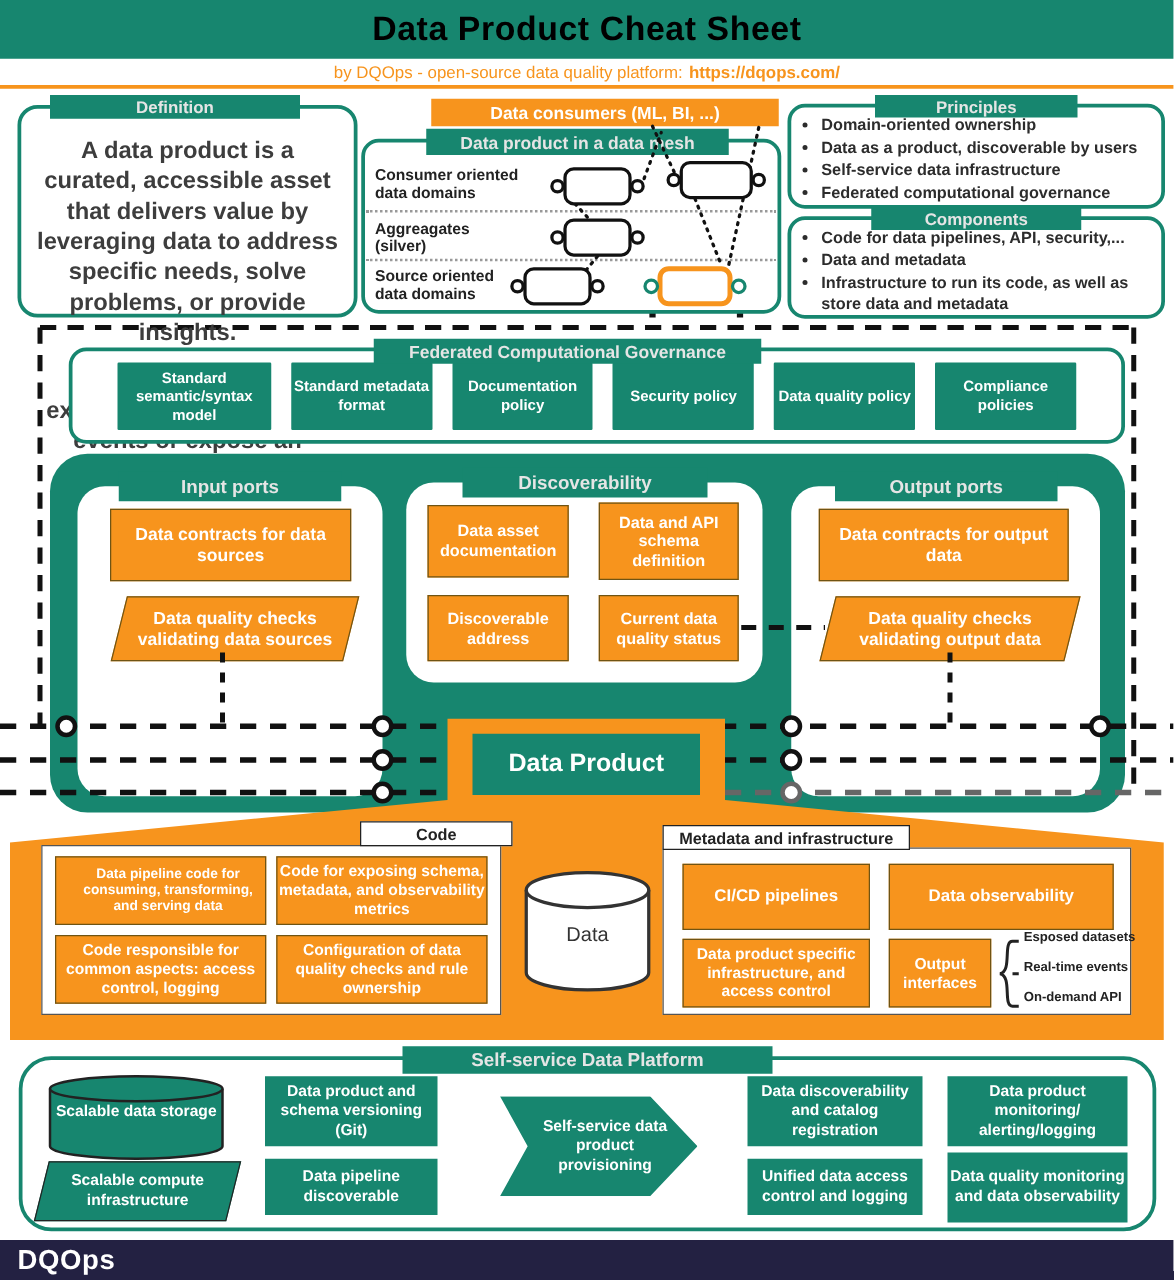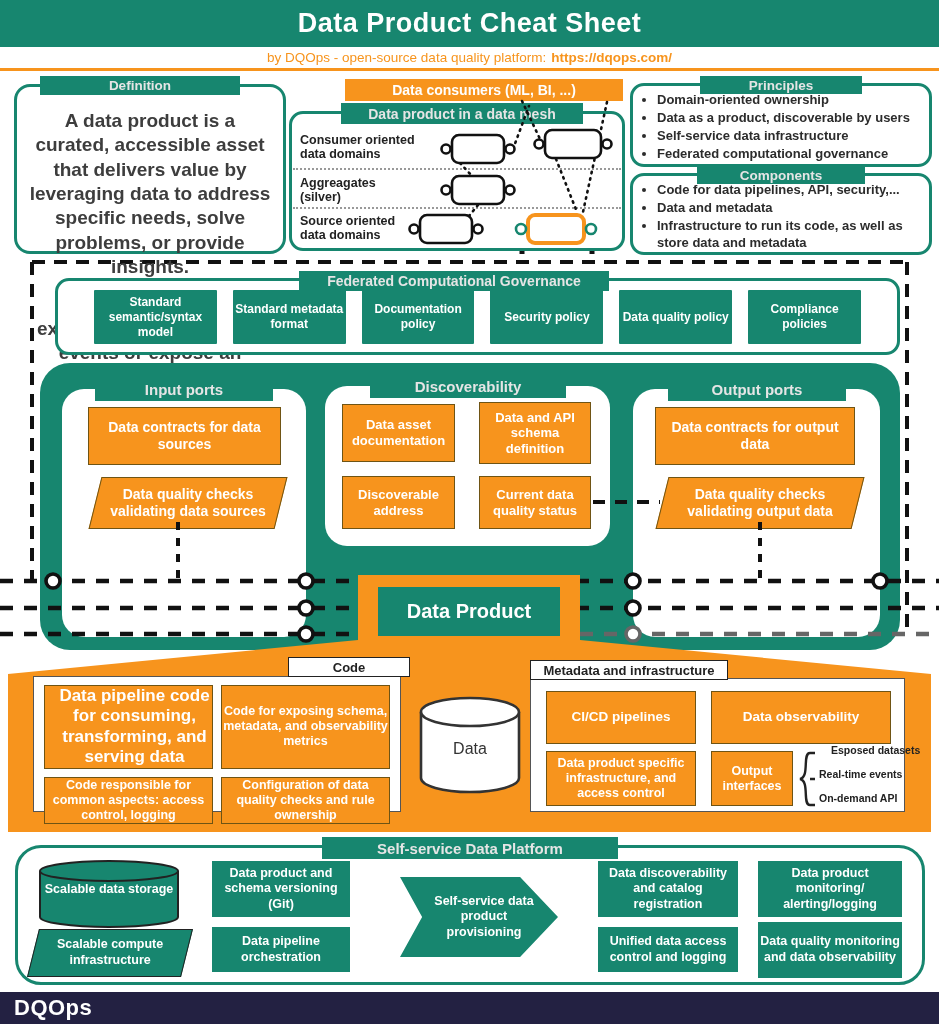--- a/index.html
+++ b/index.html
@@ -5,21 +5,21 @@
   html,body{margin:0;padding:0;background:#fff;}
   #page{position:relative;width:939px;height:1024px;background:#fff;overflow:hidden;
         font-family:"Liberation Sans",sans-serif;}
   .abs{position:absolute;}
   svg.overlay{position:absolute;left:0;top:0;pointer-events:none;}
   
   .teal-bg{background:#17866F;}
   .orange-bg{background:#F7941D;}
   
   #title-bar{left:0;top:0;width:939px;height:47px;display:flex;align-items:center;justify-content:center;}
-  #title-bar span{color:#ffffff;font-size:27px;font-weight:700;letter-spacing:.5px;}
+  #title-bar span{color:#000000;font-size:27px;font-weight:700;letter-spacing:.5px;}
   #subtitle{left:0;top:47px;width:939px;height:21px;display:flex;align-items:center;justify-content:center;
             color:#F7941D;font-size:13.5px;gap:5px;}
   #subtitle .pre{font-weight:400;}
   #subtitle .lnk{font-weight:700;}
   #subtitle-rule{left:0;top:68px;width:939px;height:3px;background:#F7941D;}
   
   .card{background:#fff;border:3px solid #17866F;border-radius:16px;box-sizing:border-box;}
   .band{background:#17866F;color:#e5e5e5;font-weight:700;display:flex;align-items:center;justify-content:center;}
   .obox{background:#F7941D;border:1.5px solid #6f5414;color:#fff;font-weight:700;text-align:center;
         display:flex;align-items:center;justify-content:center;box-sizing:border-box;line-height:1.2;}
@@ -188,62 +188,62 @@
   </svg>
 
   <svg class="overlay" width="939" height="840">
     <path d="M358,640 L580,640 L931,674 L931,832 L8,832 L8,674 Z" fill="#F7941D"></path>
   </svg>
 
   <div class="abs orange-bg" style="left:358px;top:575px;width:222px;height:73px;"></div>
   <div class="abs tbox" style="left:378px;top:587px;width:182px;height:49px;font-size:20px;">Data Product</div>
 
   <div class="abs wcontain" style="left:33px;top:676px;width:368px;height:136px;display:grid;grid-template-columns:1fr 1fr;gap:8px;padding:8px 10px;">
-    <div class="obox" style="font-size:17px;padding-left:12px;">Data pipeline code for consuming, transforming, and serving data</div>
+    <div class="obox" style="font-size:11px;padding-left:12px;">Data pipeline code for consuming, transforming, and serving data</div>
     <div class="obox" style="font-size:12.5px;">Code for exposing schema, metadata, and observability metrics</div>
     <div class="obox" style="font-size:12.5px;">Code responsible for common aspects: access control, logging</div>
     <div class="obox" style="font-size:12.5px;">Configuration of data quality checks and rule ownership</div>
   </div>
   <div class="abs wlabel" style="left:288px;top:657px;width:122px;height:20px;">Code</div>
 
   <svg class="abs" style="left:413px;top:694px;" width="114" height="102">
     <path d="M8,18 v66 a49,14 0 0 0 98,0 v-66" fill="#fff" stroke="#333" stroke-width="2.6"></path>
     <ellipse cx="57" cy="18" rx="49" ry="14" fill="#fff" stroke="#333" stroke-width="2.6"></ellipse>
   </svg>
   <div class="abs" style="left:413px;top:740px;width:114px;text-align:center;color:#333;font-size:16px;">Data</div>
 
   <div class="abs wcontain" style="left:530px;top:678px;width:375px;height:134px;">
     <div class="abs obox" style="left:15px;top:12px;width:150px;height:53px;font-size:13.5px;">CI/CD pipelines</div>
     <div class="abs obox" style="left:180px;top:12px;width:180px;height:53px;font-size:13.5px;">Data observability</div>
     <div class="abs obox" style="left:15px;top:72px;width:150px;height:55px;font-size:12.5px;">Data product specific infrastructure, and access control</div>
     <div class="abs obox" style="left:180px;top:72px;width:82px;height:55px;font-size:12.5px;">Output interfaces</div>
     <svg class="abs" style="left:265px;top:70px;" width="20" height="60">
       <path d="M14,4 h5 M14,56 h5 M14,30 h5 M14,4 C6,4 14,28 4,30 C14,32 6,56 14,56" fill="none" stroke="#222" stroke-width="2.4"></path>
     </svg>
-    <div class="abs outlist" style="left:300px;top:65px;">Esposed datasets</div>
+    <div class="abs outlist" style="left:288px;top:65px;">Esposed datasets</div>
     <div class="abs outlist" style="left:288px;top:89px;">Real-time events</div>
     <div class="abs outlist" style="left:288px;top:113px;">On-demand API</div>
   </div>
   <div class="abs wlabel" style="left:530px;top:660px;width:198px;height:20px;">Metadata and infrastructure</div>
 
   <div class="abs card" style="left:15px;top:845px;width:910px;height:140px;border-radius:26px;"></div>
   <div class="abs band" style="left:322px;top:837px;width:296px;height:22px;font-size:15px;">Self-service Data Platform</div>
 
   <svg class="abs" style="left:36px;top:858px;" width="146" height="72">
     <path d="M4,13 v46 a69,10 0 0 0 138,0 v-46" fill="#17866F" stroke="#222" stroke-width="2"></path>
     <ellipse cx="73" cy="13" rx="69" ry="10" fill="#17866F" stroke="#222" stroke-width="2"></ellipse>
   </svg>
   <div class="abs" style="left:36px;top:882px;width:146px;text-align:center;color:#fff;font-weight:700;font-size:12.5px;">Scalable data storage</div>
 
   <div class="abs tbox skew" style="left:33px;top:929px;width:154px;height:48px;border:1.5px solid #222;">
     <span class="unskew">Scalable compute infrastructure</span>
   </div>
 
   <div class="abs tbox" style="left:212px;top:861px;width:138px;height:56px;">Data product and schema versioning (Git)</div>
-  <div class="abs tbox" style="left:212px;top:927px;width:138px;height:45px;">Data pipeline orchestration</div>
+  <div class="abs tbox" style="left:212px;top:927px;width:138px;height:45px;">Data pipeline discoverable</div>
 
   <div class="abs tbox" style="left:400px;top:877px;width:158px;height:80px;clip-path:polygon(0% 0%,76% 0%,100% 50%,76% 100%,0% 100%,14% 50%);padding:0 20px 0 30px;">Self-service data product provisioning</div>
 
   <div class="abs tbox" style="left:598px;top:861px;width:140px;height:56px;">Data discoverability and catalog registration</div>
   <div class="abs tbox" style="left:598px;top:927px;width:140px;height:45px;">Unified data access control and logging</div>
   <div class="abs tbox" style="left:758px;top:861px;width:144px;height:56px;">Data product monitoring/ alerting/logging</div>
   <div class="abs tbox" style="left:758px;top:922px;width:144px;height:56px;">Data quality monitoring and data observability</div>
 
   <div class="abs" id="footer">
     <div id="logo">DQOps</div>

